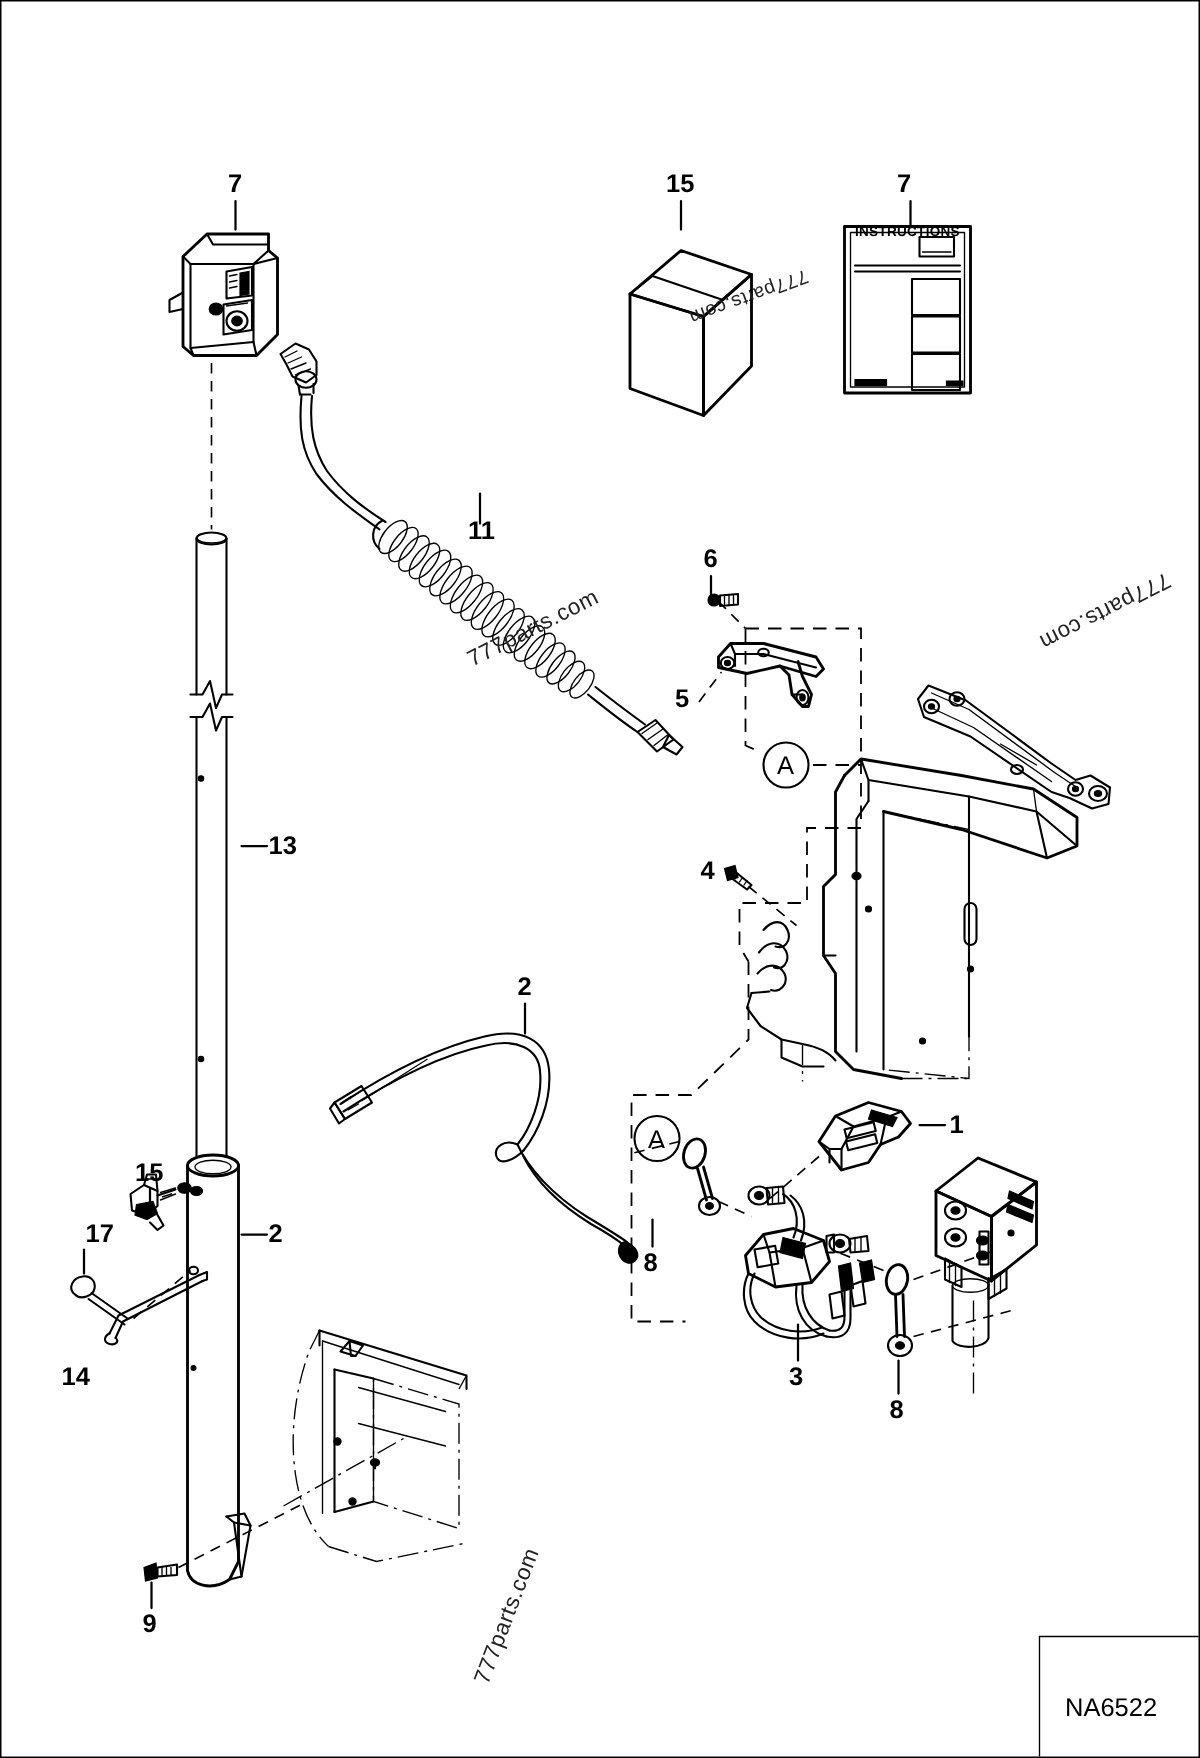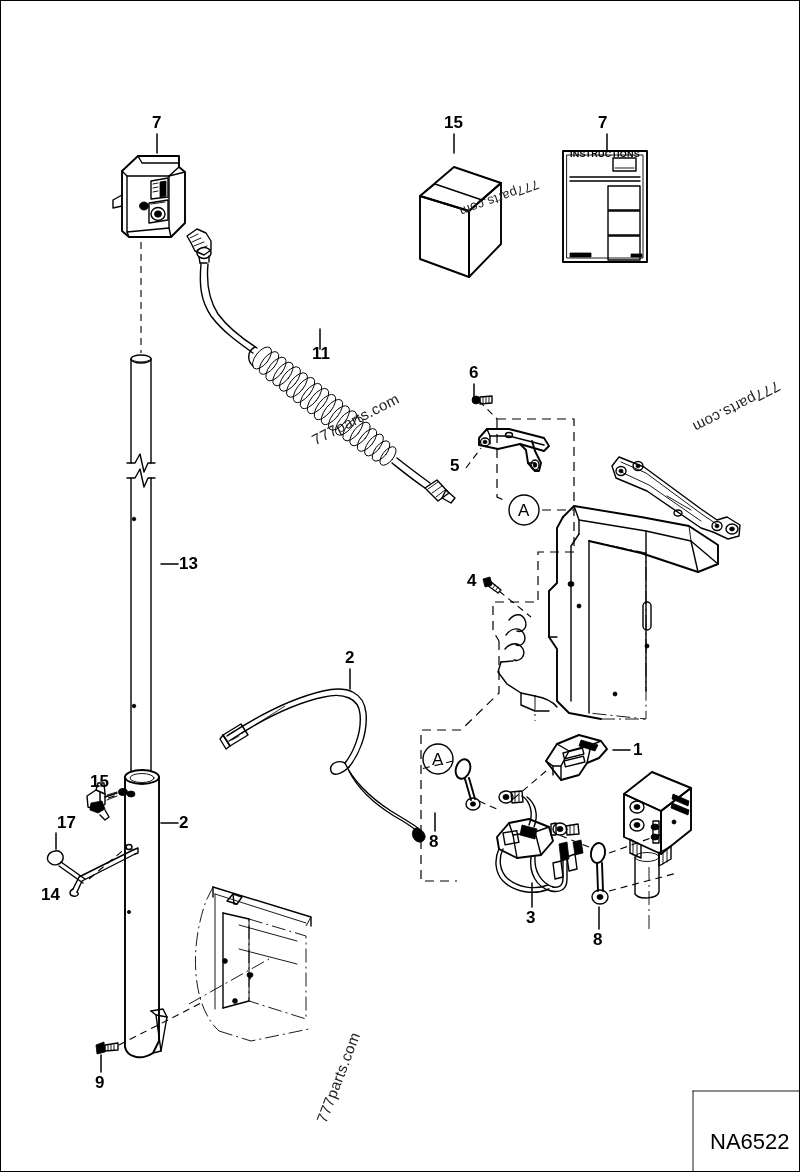--- a/index.html
+++ b/index.html
@@ -17,21 +17,21 @@
   .callout-letter{
     position:absolute;font-family:"Liberation Sans",sans-serif;
     font-size:17px;color:#000;line-height:1;white-space:nowrap;
   }
   .wm{
     position:absolute;font-family:"Liberation Sans",sans-serif;
     font-size:15px;color:#222;white-space:nowrap;letter-spacing:.4px;
   }
   .dwgno{
     position:absolute;font-family:"Liberation Sans",sans-serif;
-    font-size:22px;color:#000;white-space:nowrap;
+    font-size:17px;color:#000;white-space:nowrap;
   }
   .instr-txt{
     position:absolute;font-family:"Liberation Sans",sans-serif;
     font-size:9px;font-weight:bold;color:#000;white-space:nowrap;
     letter-spacing:.2px;
   }
 </style>
 </head>
 <body>
 
@@ -450,21 +450,21 @@
 <div class="lbl" style="left:311px;top:308px;margin-top:36px;">11</div>
 <div class="lbl" style="left:468px;top:363px;">6</div>
 <div class="lbl" style="left:449px;top:456px;">5</div>
 <div class="lbl" style="left:466px;top:571px;">4</div>
 <div class="lbl" style="left:178px;top:554px;">13</div>
 <div class="lbl" style="left:344px;top:648px;">2</div>
 <div class="lbl" style="left:632px;top:740px;">1</div>
 <div class="lbl" style="left:89px;top:772px;text-align:right;">15</div>
 <div class="lbl" style="left:56px;top:813px;">17</div>
 <div class="lbl" style="left:178px;top:813px;">2</div>
-<div class="lbl" style="left:40px;top:885px;">14</div>
+<div class="lbl" style="left:40px;top:908px;">14</div>
 <div class="lbl" style="left:428px;top:832px;">8</div>
 <div class="lbl" style="left:525px;top:908px;">3</div>
 <div class="lbl" style="left:592px;top:930px;">8</div>
 <div class="lbl" style="left:94px;top:1073px;">9</div>
 
 <div class="callout-letter" style="left:517px;top:501px;">A</div>
 <div class="callout-letter" style="left:431px;top:750px;">A</div>
 
 <div class="instr-txt" style="left:569px;top:148px;">INSTRUCTIONS</div>
 

